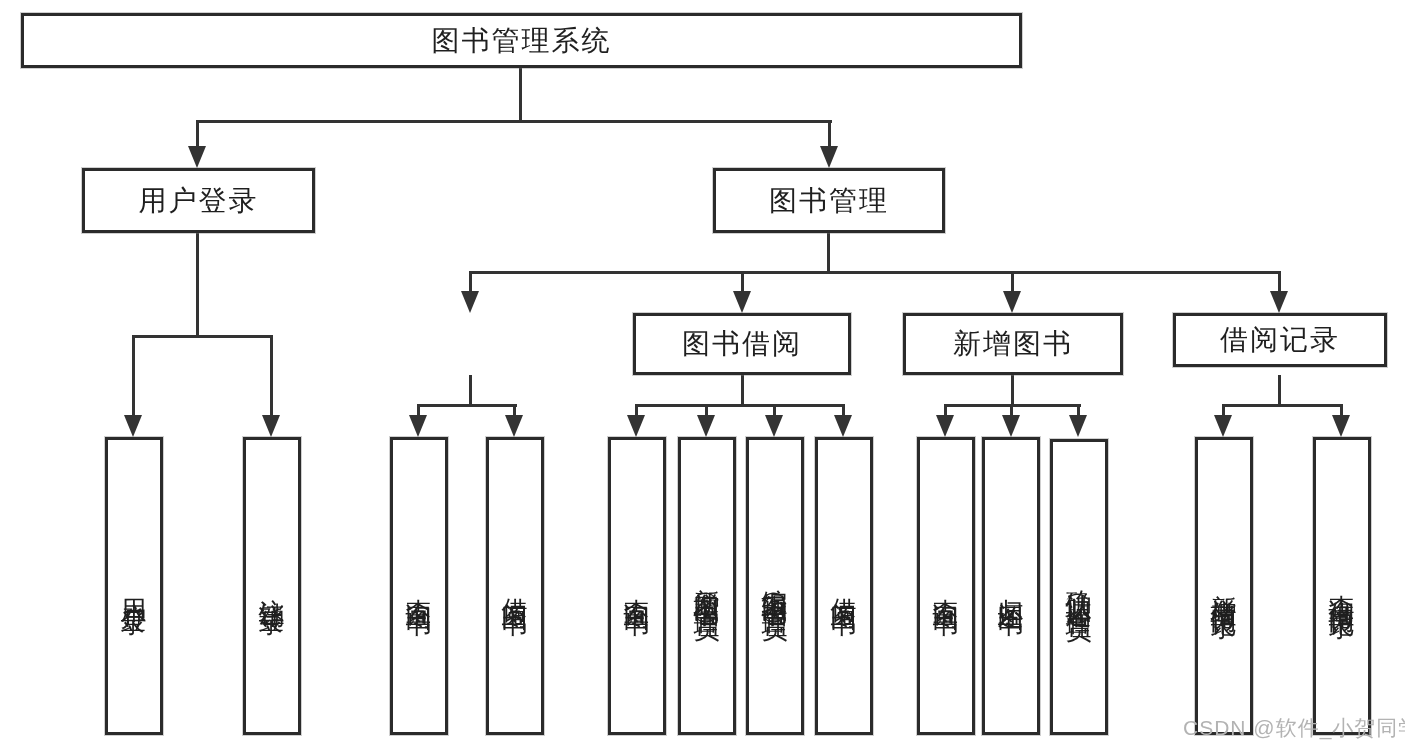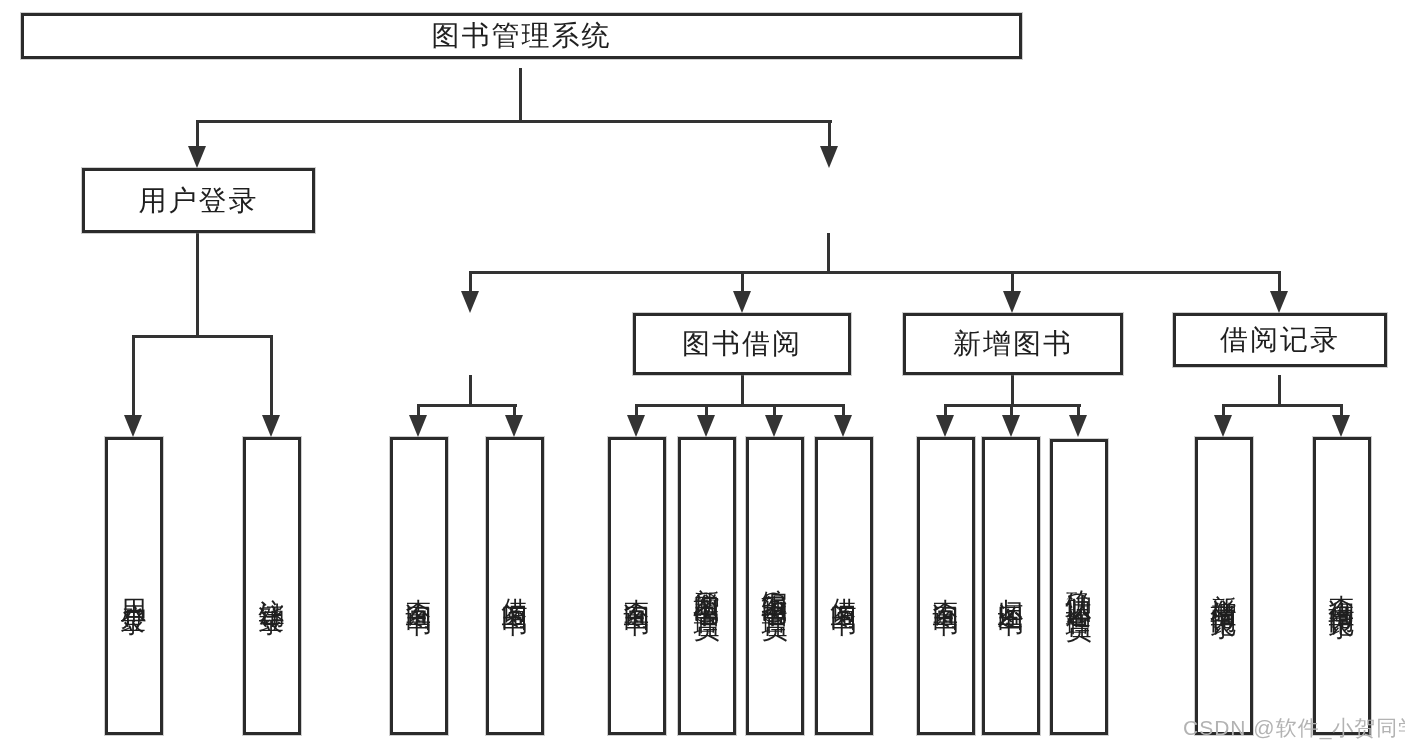--- a/index.html
+++ b/index.html
@@ -98,26 +98,29 @@
   <div class="arrow" style="left:1002px;top:415px"></div>
   <div class="arrow" style="left:1069px;top:415px"></div>
 
   <div class="vline" style="left:1278px;top:375px;height:32px"></div>
   <div class="hline" style="left:1222px;top:404px;width:121px"></div>
   <div class="vline" style="left:1222px;top:404px;height:14px"></div>
   <div class="vline" style="left:1340px;top:404px;height:14px"></div>
   <div class="arrow" style="left:1214px;top:415px"></div>
   <div class="arrow" style="left:1332px;top:415px"></div>
 
-  <div class="box" style="left:21px;top:13px;width:1001px;height:46px">
+  <div class="box" style="left:21px;top:13px;width:1001px;height:55px">
     <span class="lbl">图书管理系统</span>
   </div>
 
   <div class="box" style="left:82px;top:168px;width:233px;height:65px">
     <span class="lbl">用户登录</span>
+  </div>
+  <div class="box" style="left:713px;top:168px;width:232px;height:65px">
+    <span class="lbl">图书管理</span>
   </div>
 
   <div class="box" style="left:633px;top:313px;width:218px;height:62px">
     <span class="lbl">图书借阅</span>
   </div>
   <div class="box" style="left:903px;top:313px;width:220px;height:62px">
     <span class="lbl">新增图书</span>
   </div>
   <div class="box" style="left:1173px;top:313px;width:214px;height:54px">
     <span class="lbl">借阅记录</span>

